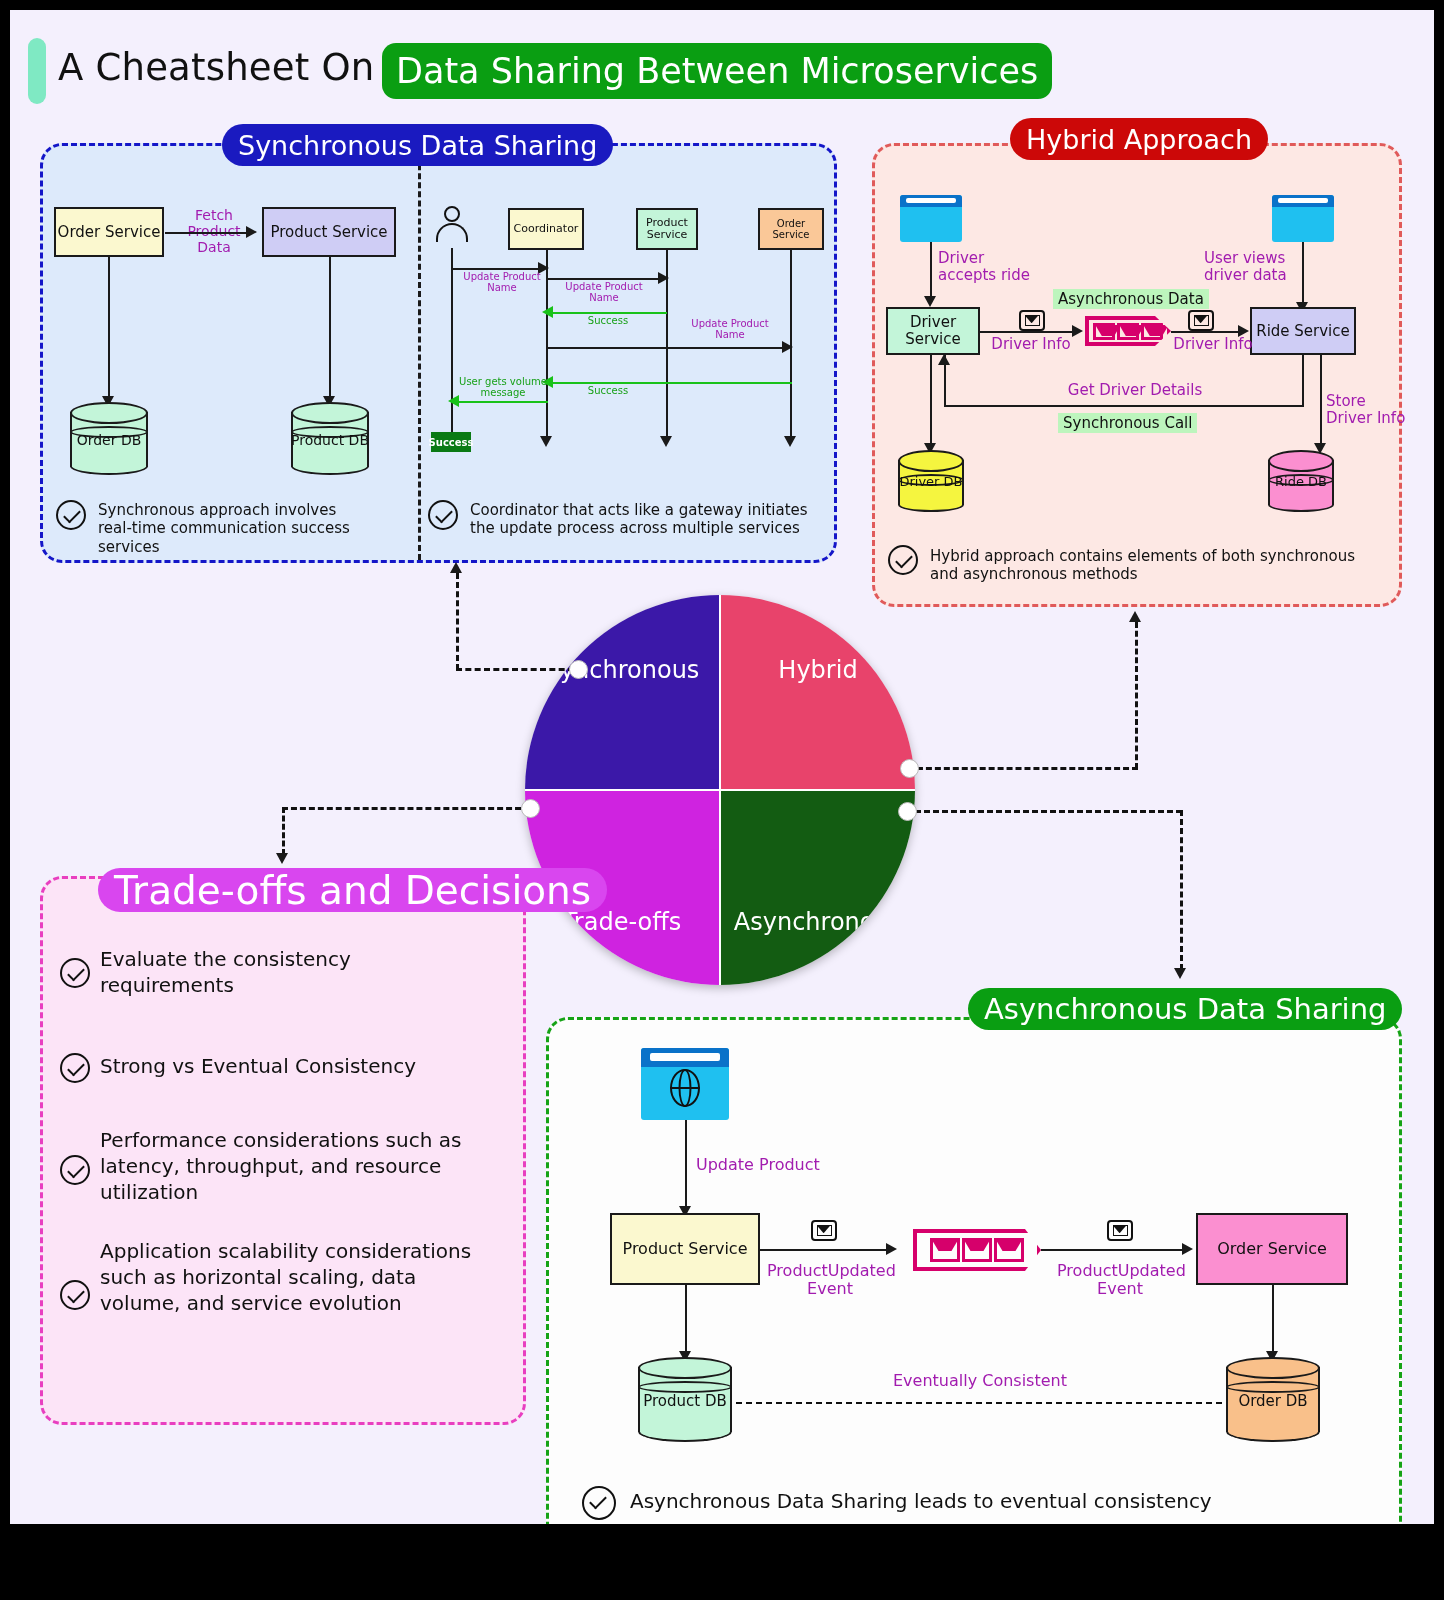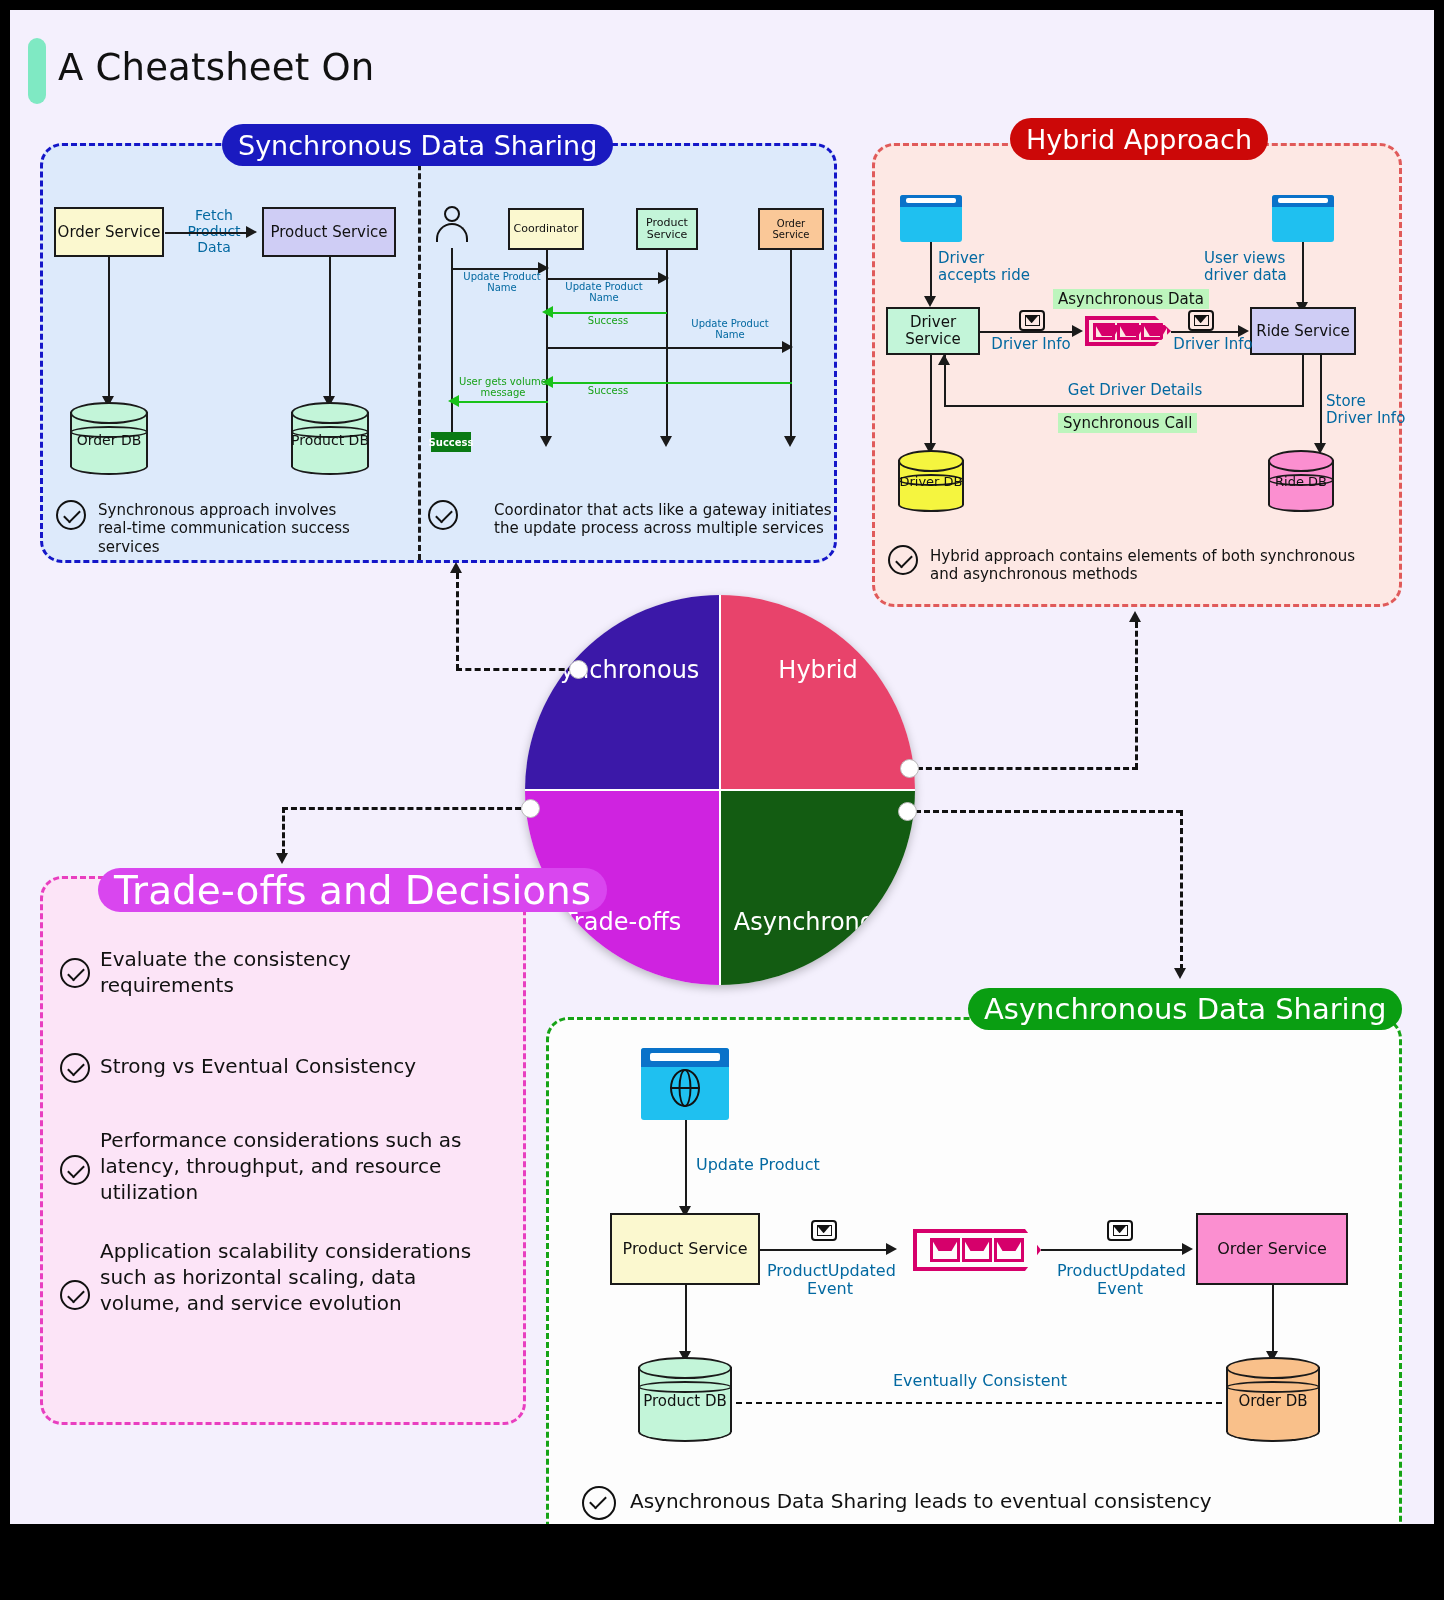--- a/index.html
+++ b/index.html
@@ -35,21 +35,21 @@
              border:3px dashed #e83fc0; }
   #t-trade { left:88px; top:858px; height:44px; background:#d946ef; font-size:39px; }
 
   #p-async { left:536px; top:1007px; width:856px; height:560px; background:#fdfdfd;
              border:3px dashed #16a316; }
   #t-async { left:958px; top:978px; height:42px; background:#0a9e12; font-size:29px; }
 
   
   .box { position:absolute; border:2px solid #1a1a1a; display:flex; align-items:center;
          justify-content:center; text-align:center; color:#111; line-height:1.12; }
-  .lbl { position:absolute; color:#0369a1; text-align:center; line-height:1.14; white-space:pre-line; }
+  .lbl { position:absolute; color:#a21caf; text-align:center; line-height:1.14; white-space:pre-line; }
   .hl { position:absolute; background:#bdf5bd; color:#111; padding:1px 5px; white-space:nowrap; }
 
   .vline { position:absolute; width:0; border-left:2px solid #1a1a1a; }
   .hline { position:absolute; height:0; border-top:2px solid #1a1a1a; }
   .arrow-d { position:absolute; width:0; height:0; border-left:6px solid transparent;
              border-right:6px solid transparent; border-top:11px solid #1a1a1a; }
   .arrow-u { position:absolute; width:0; height:0; border-left:6px solid transparent;
              border-right:6px solid transparent; border-bottom:11px solid #1a1a1a; }
   .arrow-r { position:absolute; width:0; height:0; border-top:6px solid transparent;
              border-bottom:6px solid transparent; border-left:11px solid #1a1a1a; }
@@ -113,20 +113,21 @@
   .dv { border-left:3px dashed #111; width:0; }
 </style>
 </head>
 <body>
 
 <div id="page">
  <div id="canvas">
 
   <div class="abs" id="hdr-bar"></div>
   <div class="abs" id="hdr-text">A Cheatsheet On </div>
+  <div class="abs" id="hdr-pill">Data Sharing Between Microservices</div>
 
   <div class="abs panel" id="p-sync"></div>
   <div class="abs" id="p-sync-split"></div>
   <div class="panel-title" id="t-sync">Synchronous Data Sharing</div>
 
   <div class="box" style="left:44px; top:197px; width:110px; height:50px; background:#fbf8cf; font-size:15px;">
     <span>Order Service</span>
   </div>
   <div class="box" style="left:252px; top:197px; width:134px; height:50px; background:#cfcdf5; font-size:15px;">
     <span>Product Service</span>
@@ -210,21 +211,21 @@
   <div class="arrow-l" style="left:438px; top:385px; border-right-color:#19c219;"></div>
   <div class="lbl" style="left:444px; top:366px; width:98px; font-size:10px; color:#19a119;">User gets volume
 message</div>
 
   <div class="abs" style="left:421px; top:422px; width:40px; height:20px; background:#0a7a14; color:#fff; font-size:10px;
               display:flex; align-items:center; justify-content:center; font-weight:bold;">
     <span>Success</span>
   </div>
 
   <div class="chk" style="left:418px; top:490px;"></div>
-  <div class="note" style="left:484px; top:491px; width:345px; font-size:15px;">Coordinator that acts like a gateway initiates the update process across multiple services</div>
+  <div class="note" style="left:460px; top:491px; width:345px; font-size:15px;">Coordinator that acts like a gateway initiates the update process across multiple services</div>
 
   <div class="abs panel" id="p-hybrid"></div>
   <div class="panel-title" id="t-hybrid">Hybrid Approach</div>
 
   <div class="brw" style="left:890px; top:185px; width:62px; height:47px;">
     <div class="bar"></div>
         <div class="addr"></div>
   </div>
   <div class="brw" style="left:1262px; top:185px; width:62px; height:47px;">
     <div class="bar"></div>

